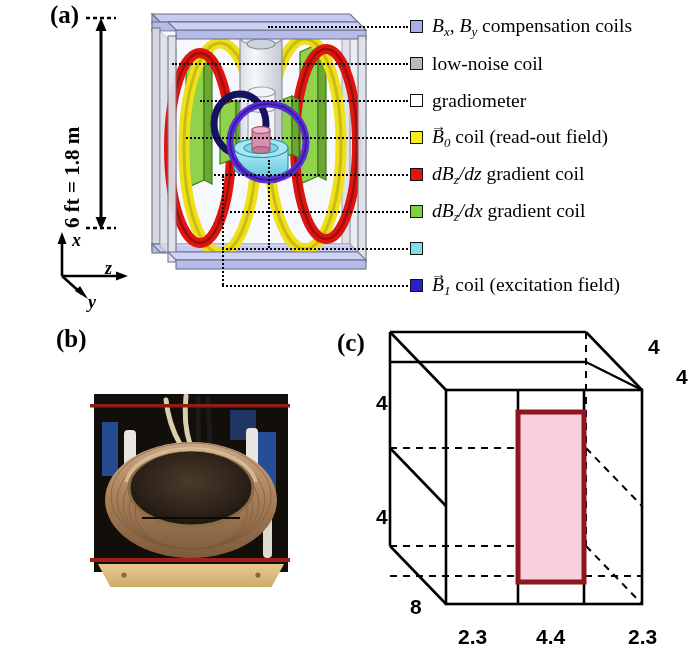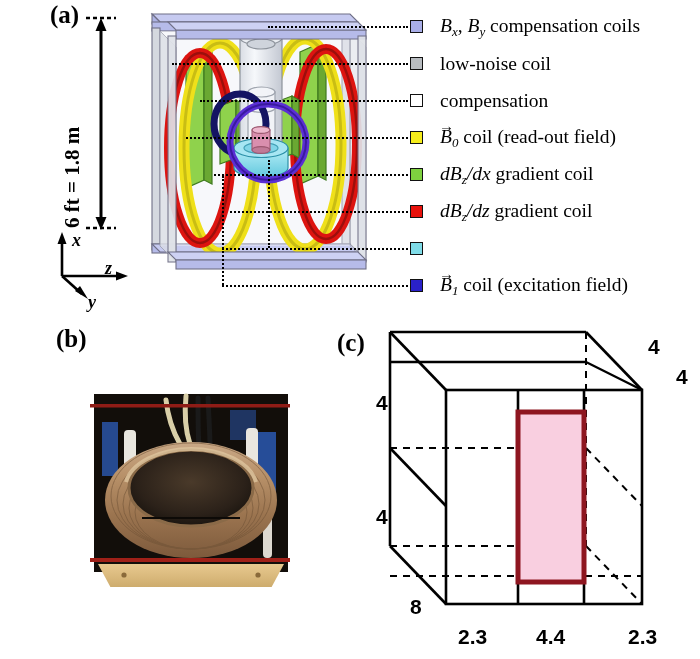--- a/index.html
+++ b/index.html
@@ -33,21 +33,21 @@
   
   #legend{left:410px;top:8px;width:290px;}
   .legend-row{
     position:relative;height:37px;display:flex;align-items:center;
   }
   .swatch{
     width:13px;height:13px;border:1.4px solid #111;
     box-sizing:border-box;flex:0 0 auto;
   }
   .legend-text{
-    margin-left:17px;font-size:19.5px;line-height:1;white-space:nowrap;
+    margin-left:9px;font-size:19.5px;line-height:1;white-space:nowrap;
     font-family:"Liberation Serif",serif;
   }
   .sub{font-size:13px;vertical-align:-0.28em;font-style:italic;}
   .vecwrap{position:relative;display:inline-block;}
   .vecwrap .arr{
     position:absolute;left:-1px;top:-0.52em;font-size:15px;
     font-style:normal;line-height:1;
   }
   .inline-swatch{
     display:inline-block;width:13px;height:13px;
@@ -224,41 +224,41 @@
     </span>
   </div>
 
   <div class="legend-row">
     <span class="swatch" style="background:#b8bcc0;"></span>
     <span class="legend-text">low-noise coil</span>
   </div>
 
   <div class="legend-row">
     <span class="swatch" style="background:#ffffff;"></span>
-    <span class="legend-text">compensation</span>
+    <span class="legend-text">gradiometer</span>
   </div>
 
   <div class="legend-row">
     <span class="swatch" style="background:#f6ed1b;"></span>
     <span class="legend-text">
       <span class="vecwrap"><span class="arr">→</span><i>B</i></span><span class="sub">0</span> coil (read-out field)
     </span>
   </div>
 
   <div class="legend-row">
+    <span class="swatch" style="background:#e8120c;"></span>
+    <span class="legend-text">
+      <i>dB</i><span class="sub">z</span><i>/dz</i> gradient coil
+    </span>
+  </div>
+
+  <div class="legend-row">
     <span class="swatch" style="background:#7ed13f;"></span>
     <span class="legend-text">
       <i>dB</i><span class="sub">z</span><i>/dx</i> gradient coil
-    </span>
-  </div>
-
-  <div class="legend-row">
-    <span class="swatch" style="background:#e8120c;"></span>
-    <span class="legend-text">
-      <i>dB</i><span class="sub">z</span><i>/dz</i> gradient coil
     </span>
   </div>
 
   <div class="legend-row">
     <span class="swatch" style="background:#7fdce8;"></span>
   </div>
 
   <div class="legend-row">
     <span class="swatch" style="background:#2a21c9;"></span>
     <span class="legend-text">

